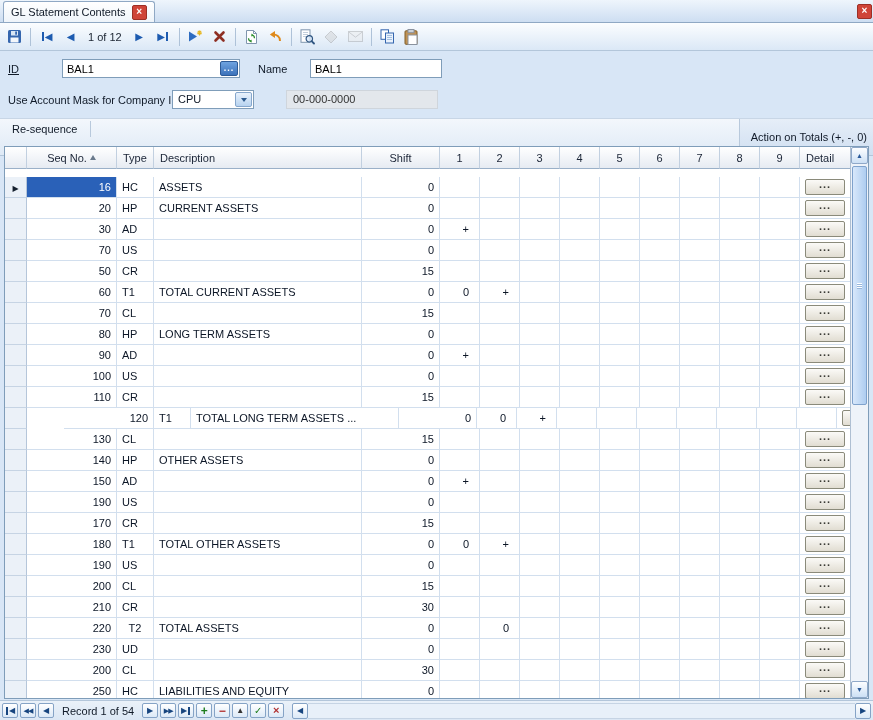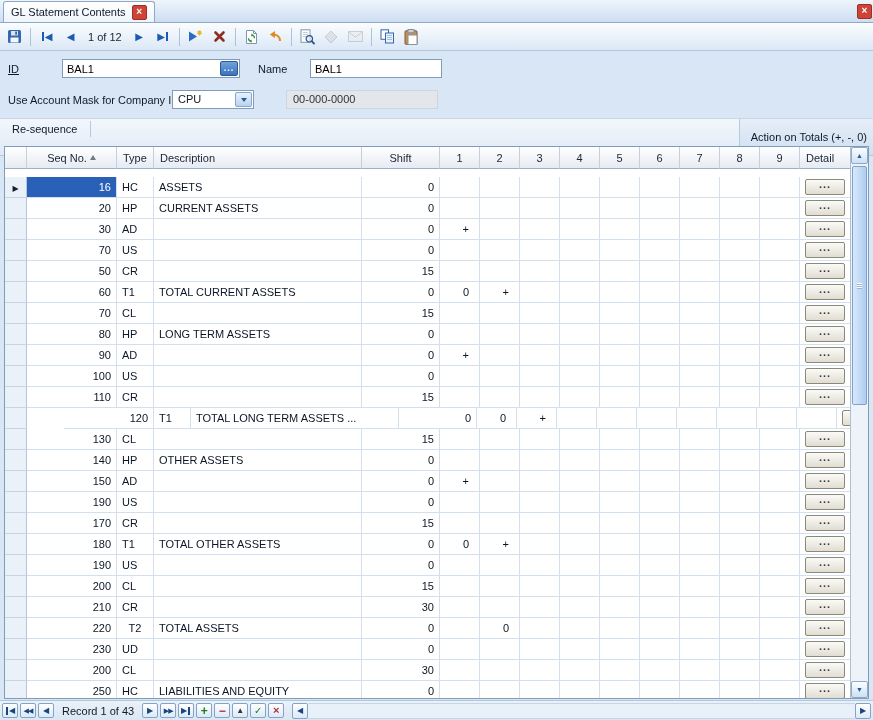--- a/index.html
+++ b/index.html
@@ -811,21 +811,21 @@
         <span class="vb2"></span>
         <span class="g">◀</span>
       </div>
       <div class="nbtn">
         <span class="g dbl">◀◀</span>
       </div>
       <div class="nbtn">
         <span class="g">◀</span>
       </div>
     </span>
-  <span class="reclabel">Record 1 of 43</span>
+  <span class="reclabel">Record 1 of 54</span>
   <span id="nav-after">
       <div class="nbtn">
         <span class="g">▶</span>
       </div>
       <div class="nbtn">
         <span class="g dbl">▶▶</span>
       </div>
       <div class="nbtn">
         <span class="g">▶</span>
         <span class="vb2"></span>

